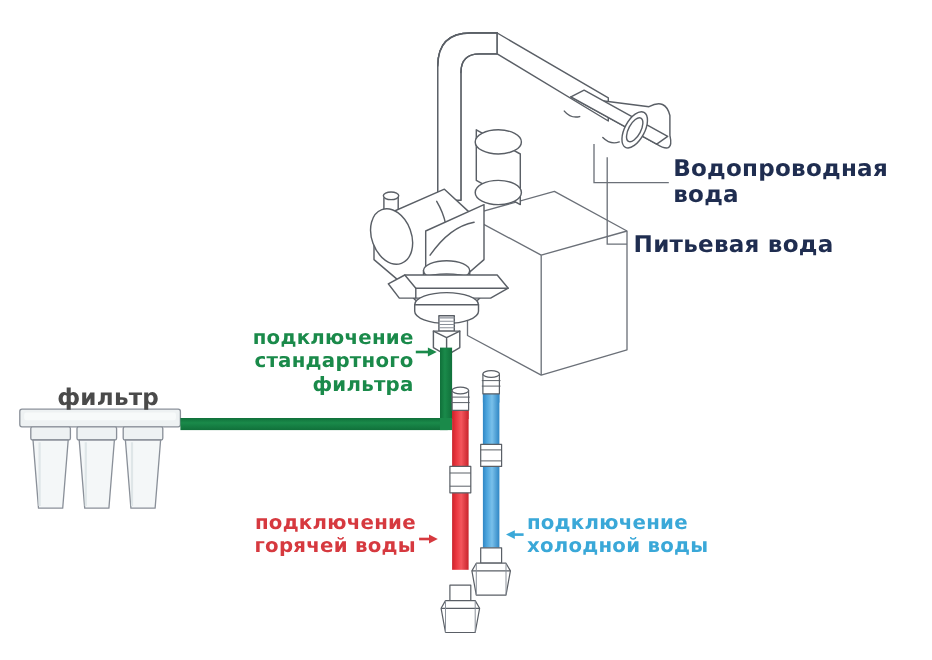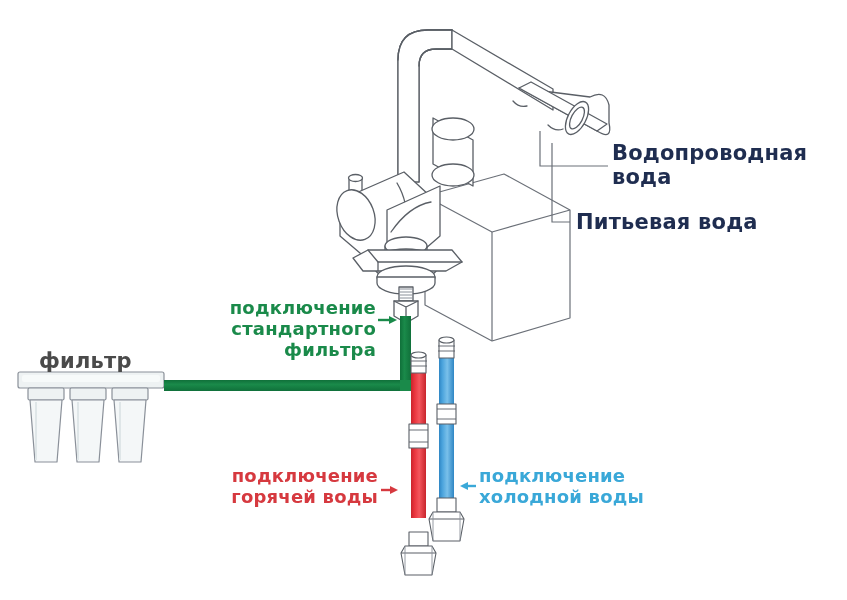--- a/index.html
+++ b/index.html
@@ -27,21 +27,21 @@
     left:612px; top:141px;
     font-size:21px;
     color:#1f2d50;
   }
   #lbl-drink-water{
     left:576px; top:210px;
     font-size:21px;
     color:#1f2d50;
   }
   #lbl-filter{
-    left:39px; top:349px;
+    left:52px; top:349px;
     font-size:21px;
     color:#4a4a4a;
     font-weight:bold;
   }
   #lbl-standard-filter{
     left:191px; top:298px;
     font-size:18px;
     color:#1a8a4a;
     text-align:right;
     width:185px;

